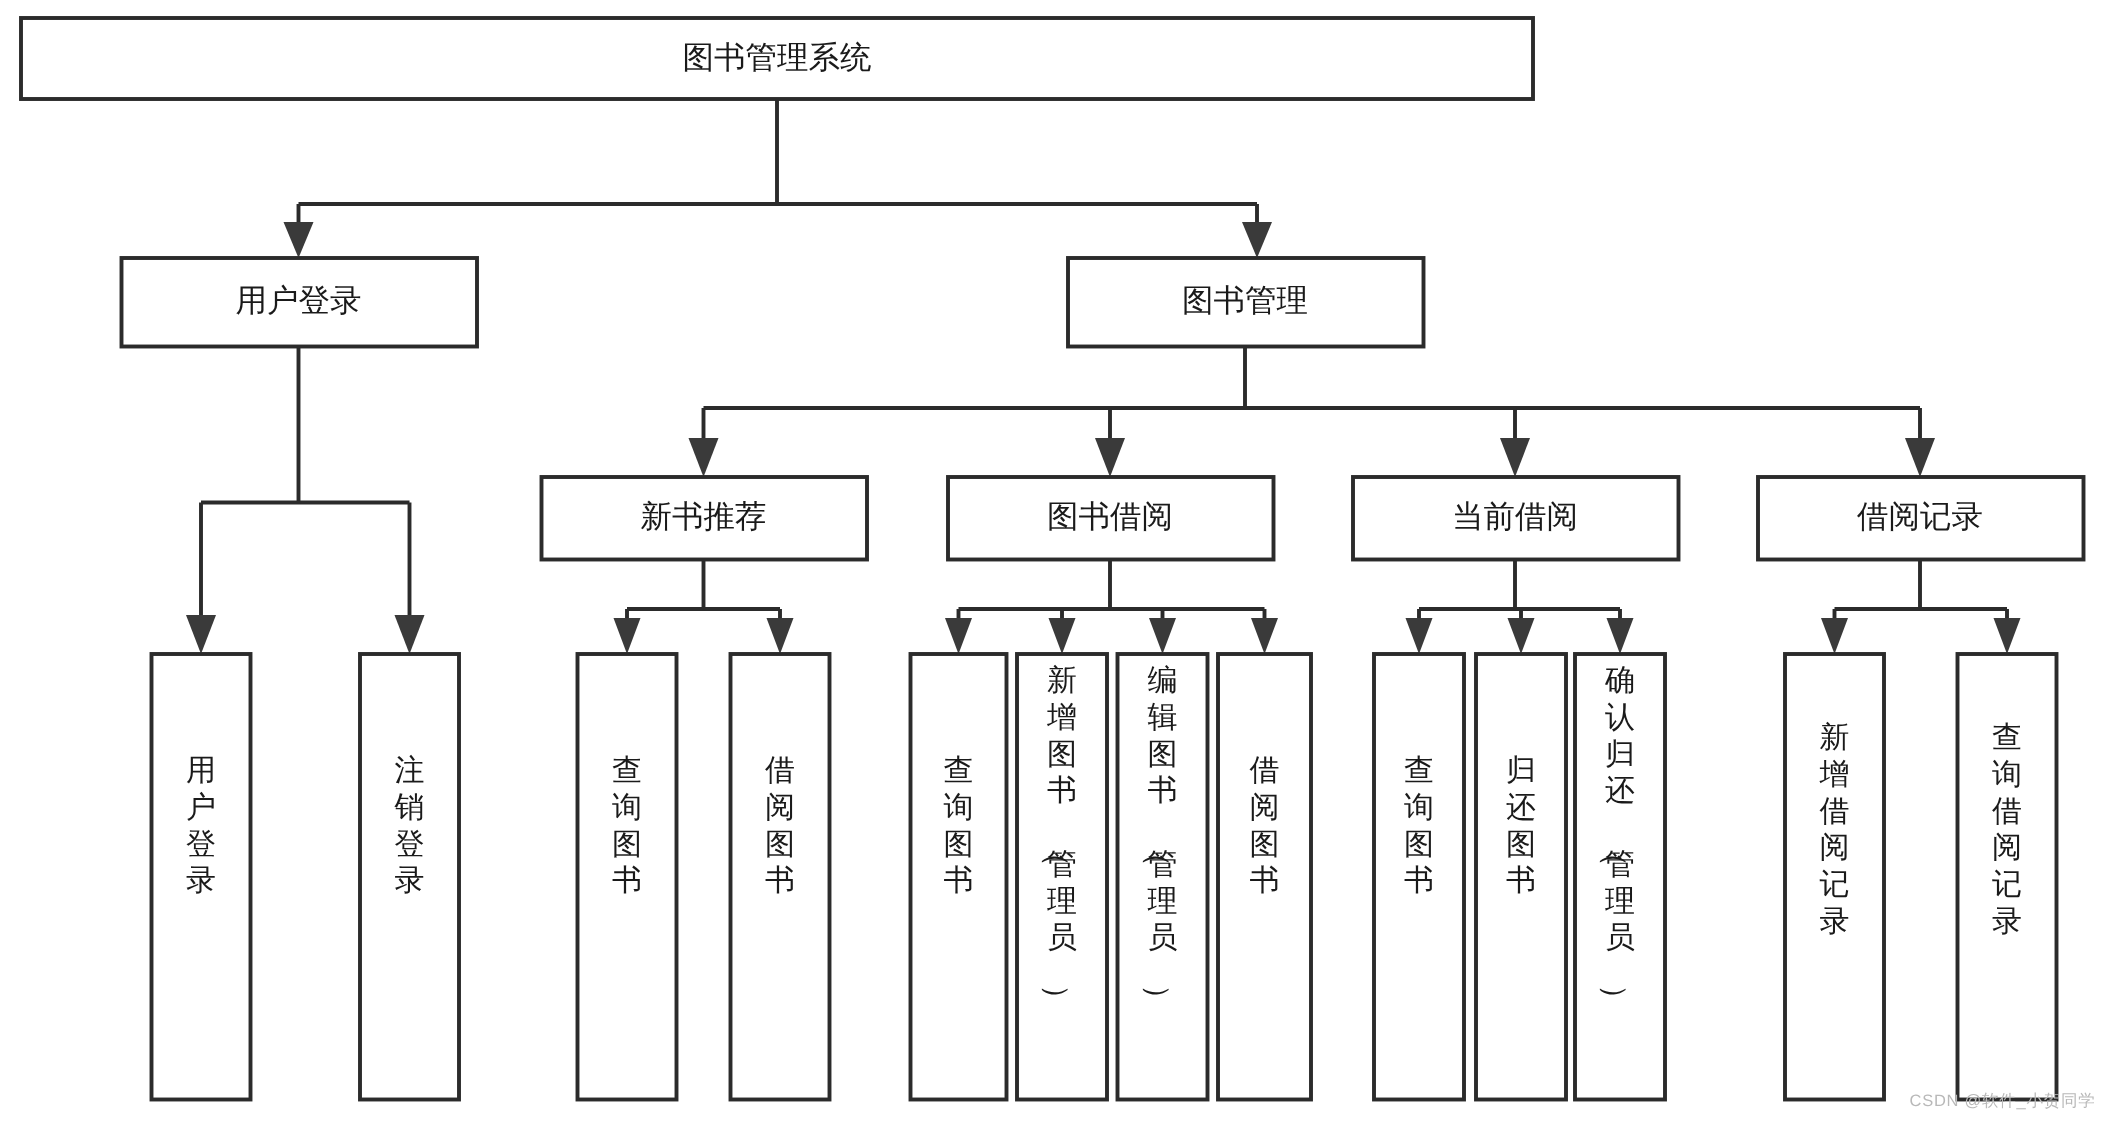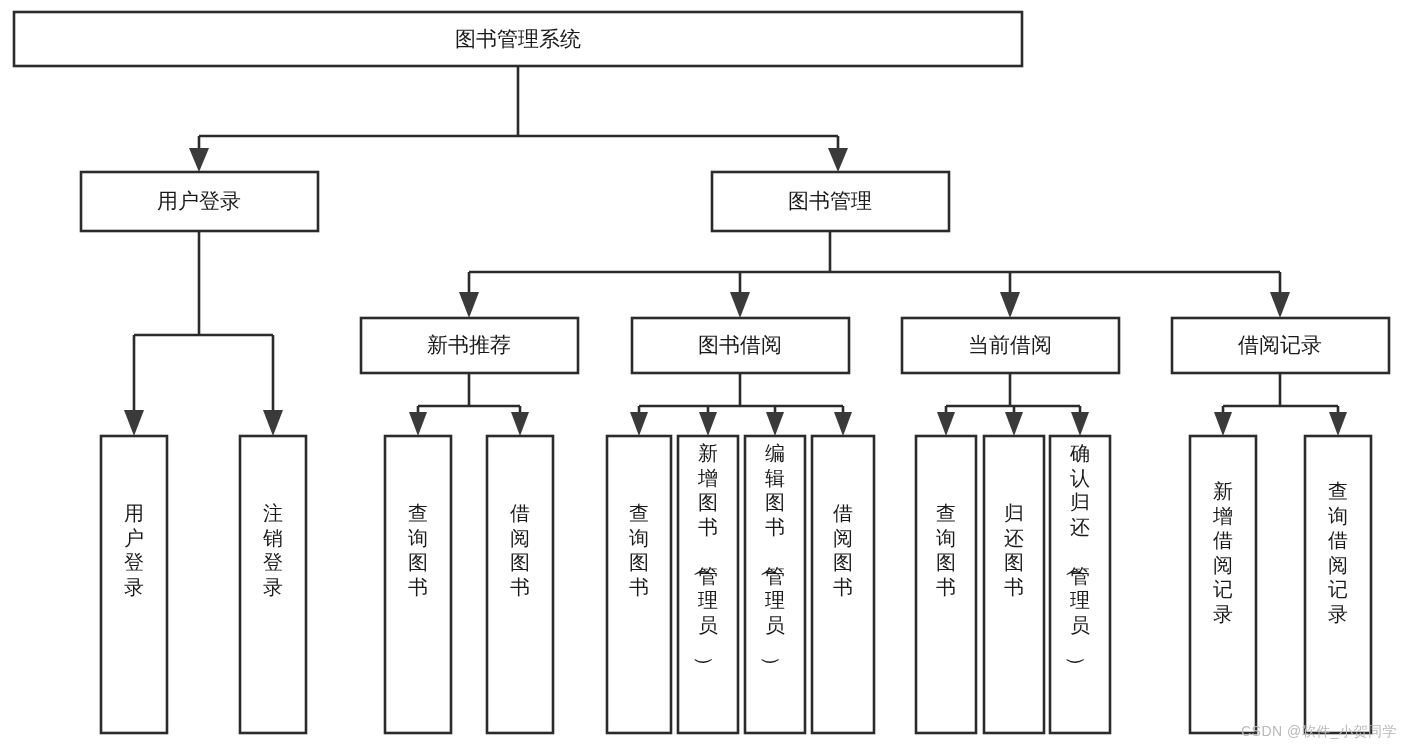--- a/index.html
+++ b/index.html
@@ -52,21 +52,21 @@
     font-family: "Liberation Sans", "DejaVu Sans", sans-serif;
     font-size: 20px;
     fill: #1a1a1a;
     text-anchor: middle;
   }
   .watermark-text {
     position: absolute;
     right: 8px;
     bottom: 6px;
     font-family: "Liberation Sans", "DejaVu Sans", sans-serif;
-    font-size: 14px;
+    font-size: 11px;
     color: #b9b9b9;
     white-space: nowrap;
     letter-spacing: 0.5px;
   }
 </style>
 </head>
 <body>
 
 <div id="diagram-root">
 

